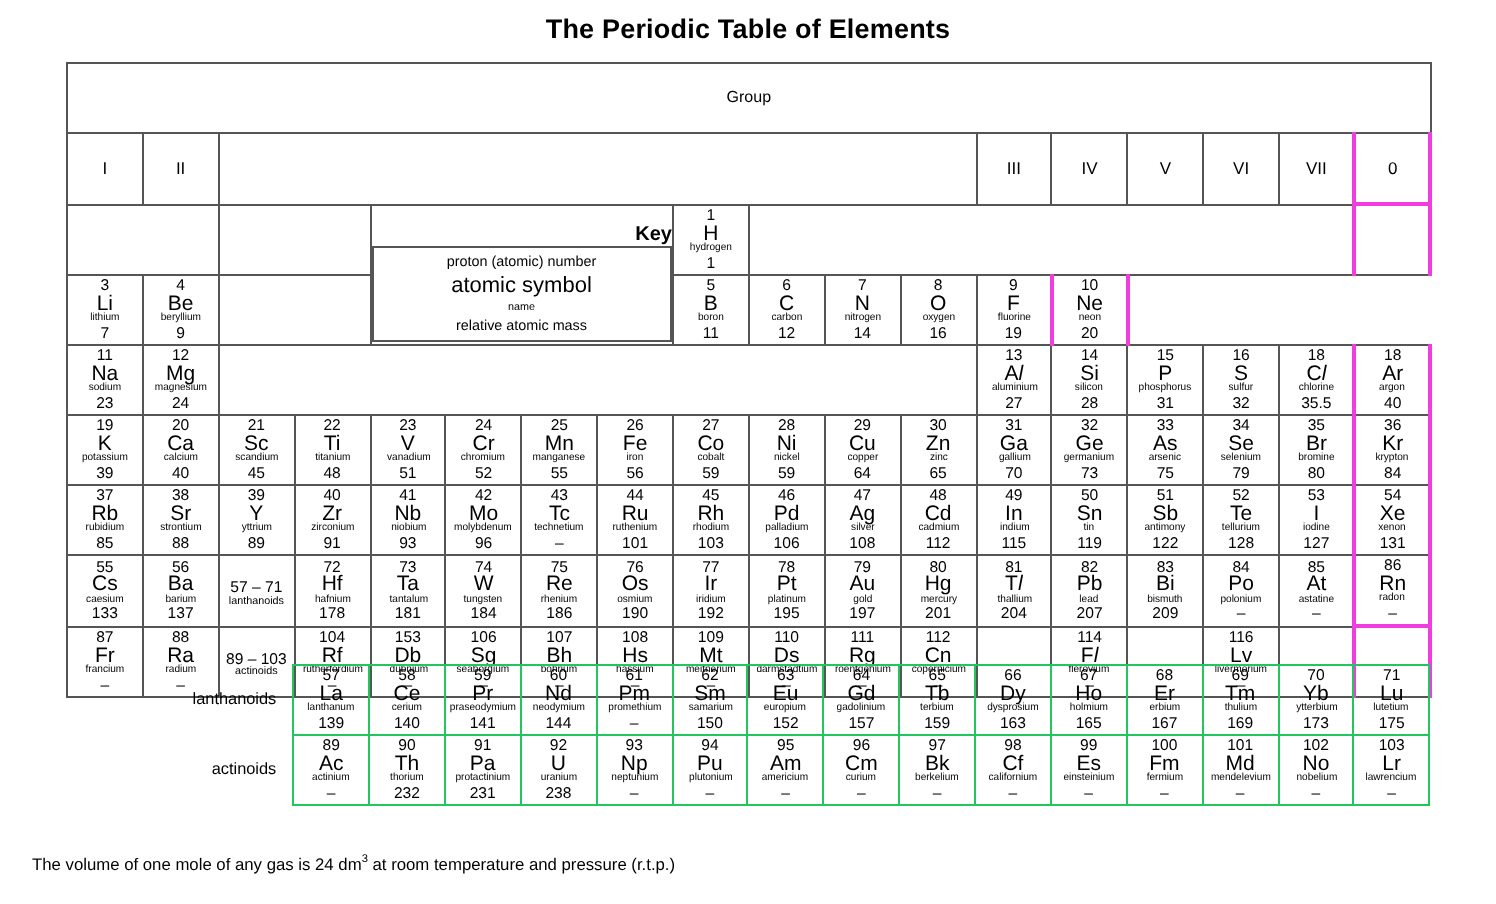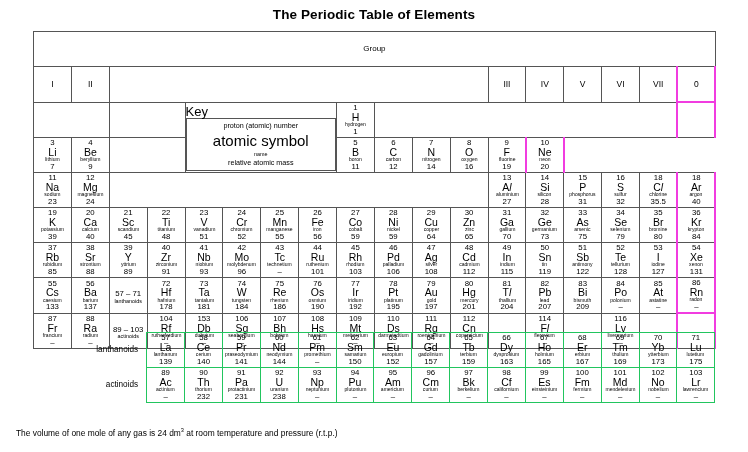--- a/index.html
+++ b/index.html
@@ -50,24 +50,24 @@
   .hi-r{border-right:2px solid #f13ce0 !important;}
   .hi-b{border-bottom:2px solid #f13ce0 !important;}
   .keybox{
     border:1px solid #555;
     text-align:center;
     font-size:5.4px;
     line-height:1.35;
     padding:2px 0 2px;
   }
   .keybox .kl1{font-size:7.2px;display:block;}
-  .keybox .kl2{font-size:15px;display:block;}
+  .keybox .kl2{font-size:11px;display:block;}
   .keybox .kl3{font-size:5.4px;display:block;}
   .keybox .kl4{font-size:7.2px;display:block;}
-  .keytitle{font-size:13px;font-weight:normal;text-align:left;}
+  .keytitle{font-size:10px;font-weight:bold;text-align:right;}
   .lanth-wrap{position:absolute;left:33px;top:332px;width:682px;}
   table.lan{border-collapse:collapse;table-layout:fixed;width:682px;}
   table.lan td{
     border:1px solid #22c55e;text-align:center;vertical-align:middle;
     padding:0;height:34px;width:37.9px;line-height:1.02;
   }
   table.lan td.lab{border:none;text-align:right;font-size:8.2px;padding-right:8px;}
   .footer{
     position:absolute;left:16px;top:427px;
     font-size:8.4px;

